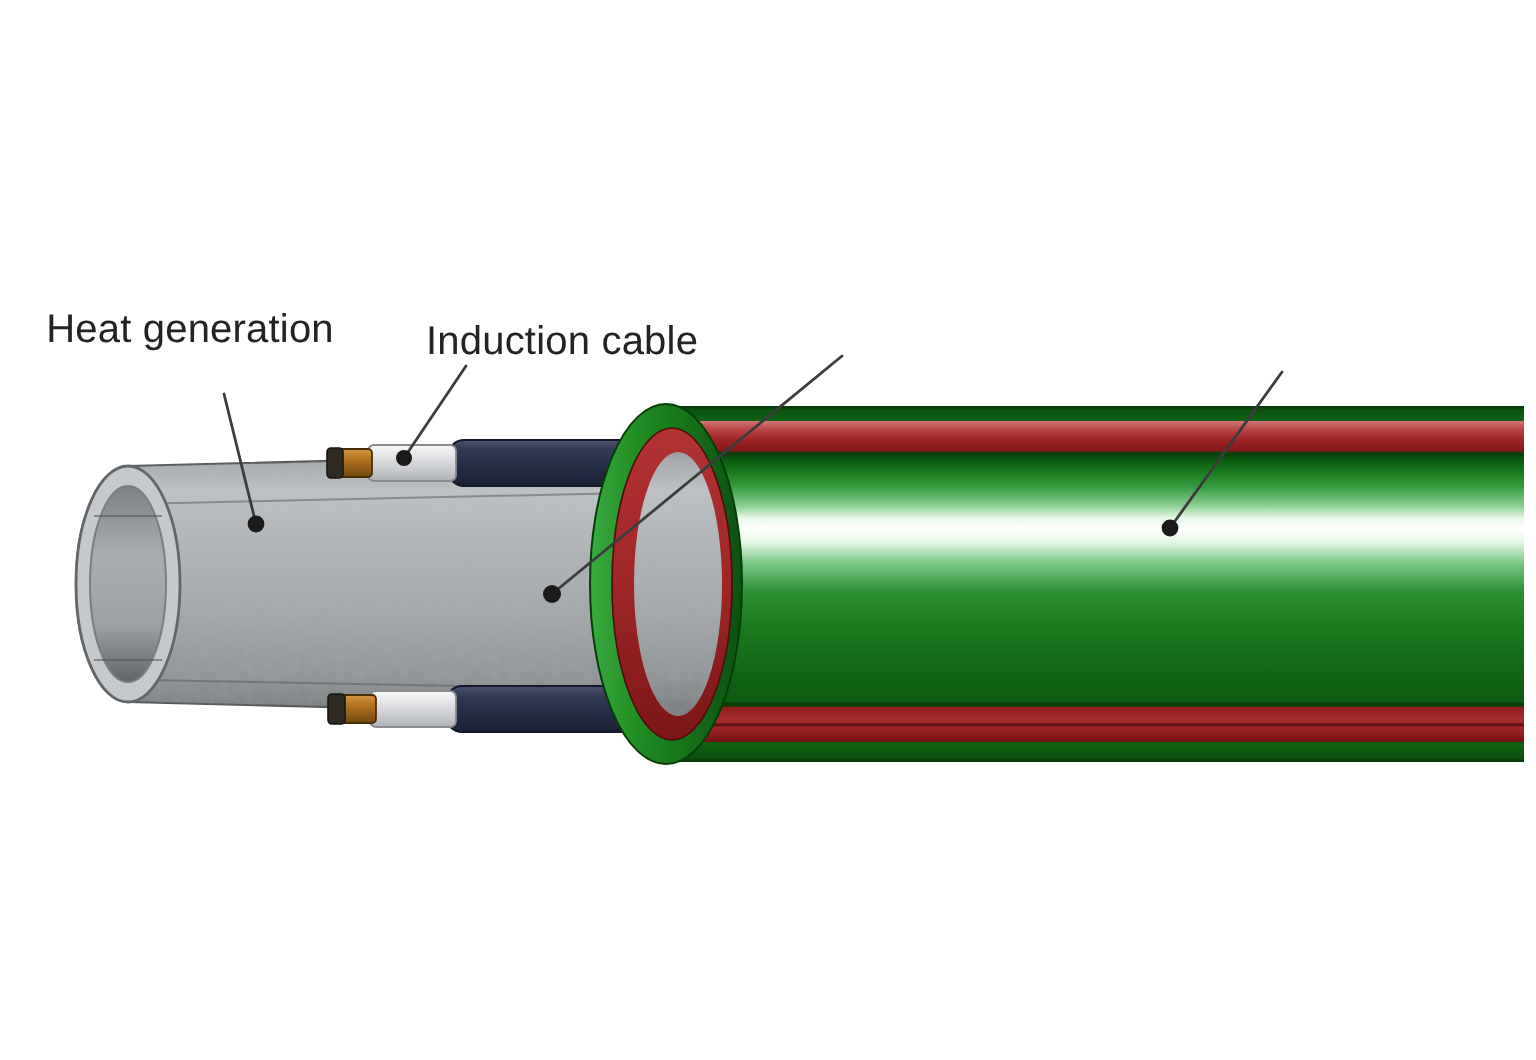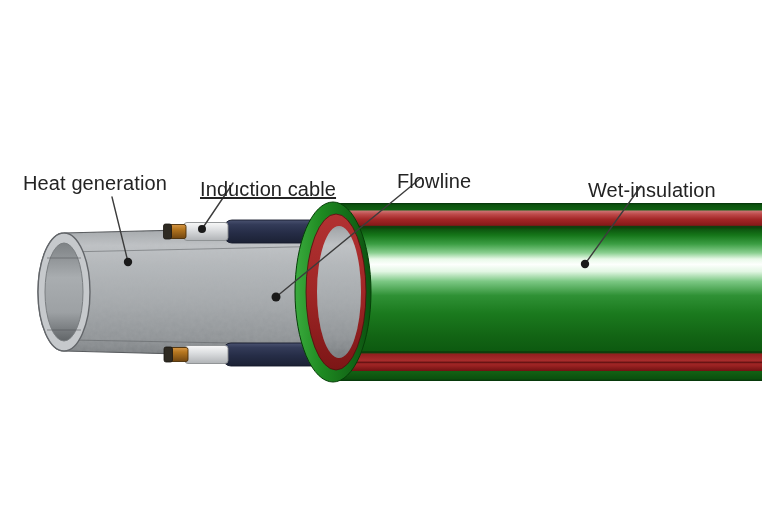--- a/index.html
+++ b/index.html
@@ -12,21 +12,20 @@
     font-family: "Liberation Sans", sans-serif;
   }
   #scene { position: absolute; left: 0; top: 0; }
   .diagram-label {
     position: absolute;
     color: #232323;
     font-size: 20px;
     line-height: 26px;
     white-space: nowrap;
     letter-spacing: 0.1px;
-    margin-top: 18px;
   }
   .diagram-label.centered { text-align: center; white-space: normal; }
 </style>
 </head>
 <body>
 
 <div id="canvas">
 
   <svg id="scene" width="768" height="530" viewBox="0 0 768 530" xmlns="http://www.w3.org/2000/svg">
     <defs>
@@ -191,19 +190,17 @@
 
       <line x1="641" y1="186" x2="585" y2="264" stroke-width="1.4" stroke="#3C3C3C"></line>
       <circle cx="585" cy="264" r="4.2" fill="#1A1A1A"></circle>
     </g>
   </svg>
 
   <div class="diagram-label centered" style="left:2px; top:152px; width:186px;">
     <span>Heat generation</span><br>
   </div>
 
-  <div class="diagram-label" style="left:200px; top:158px;text-decoration:underline;">Induction cable</div>
-
-  <div class="diagram-label" style="left:397px; top:150px;">Flowline</div>
-
-  <div class="diagram-label" style="left:588px; top:159px;">Wet-insulation</div>
+  <div class="diagram-label" style="left:213px; top:158px;">Induction cable</div>
+
+
 
 </div>
 
 </body></html>

